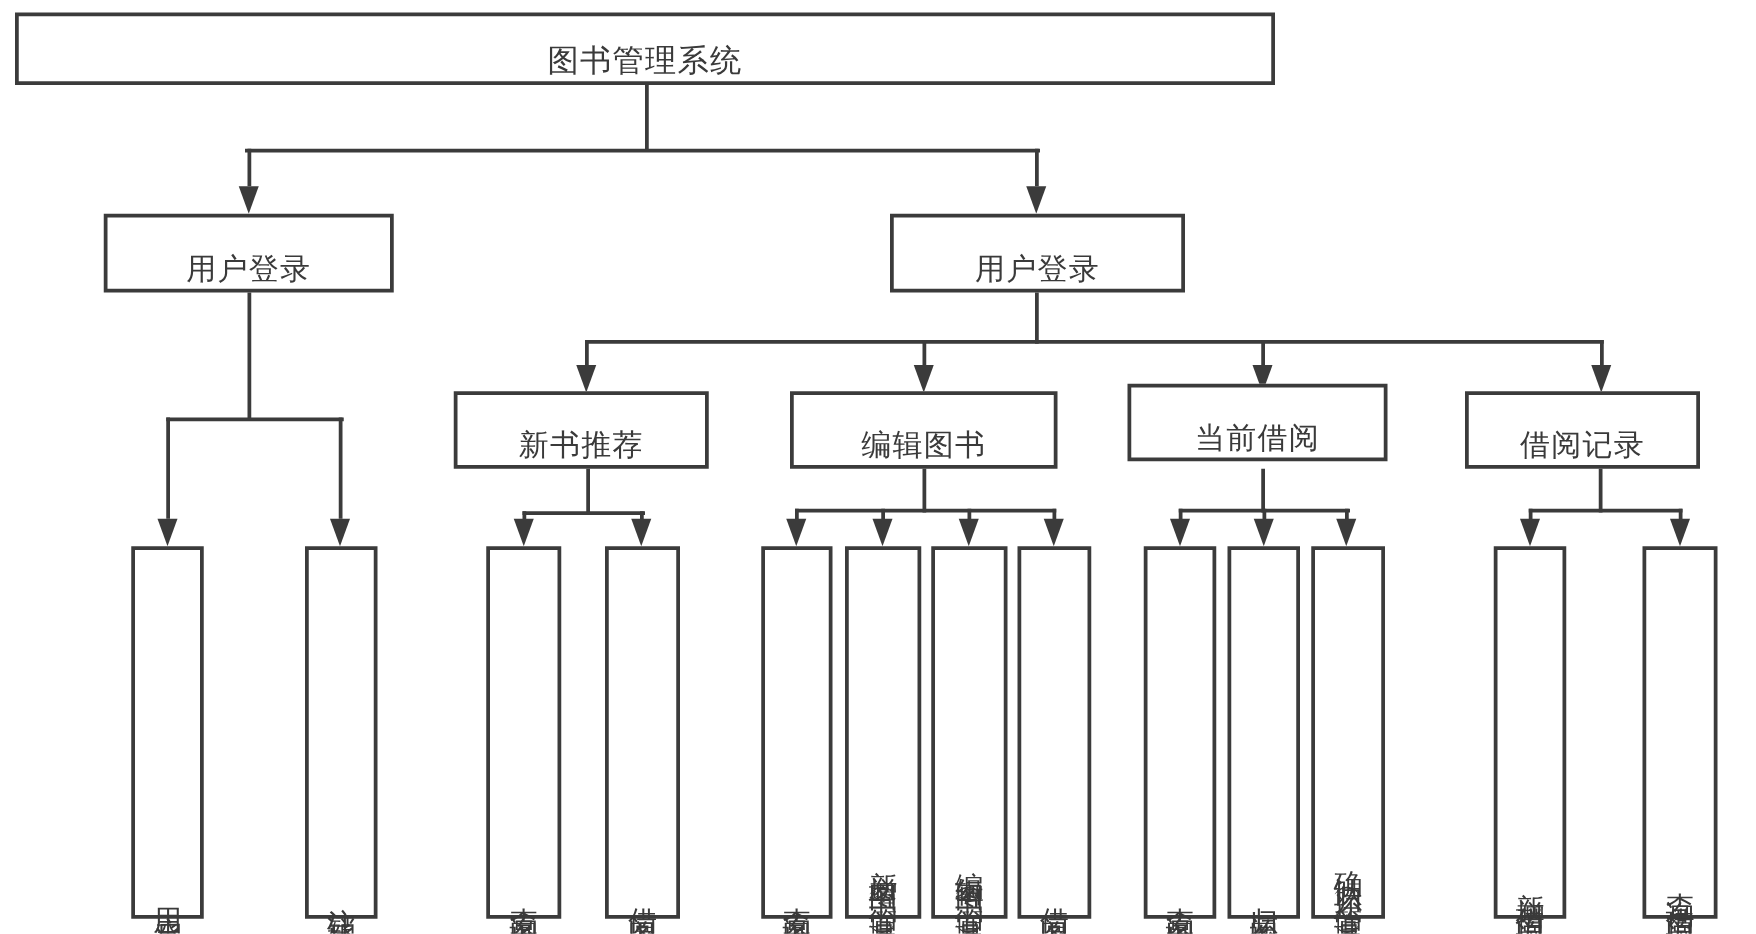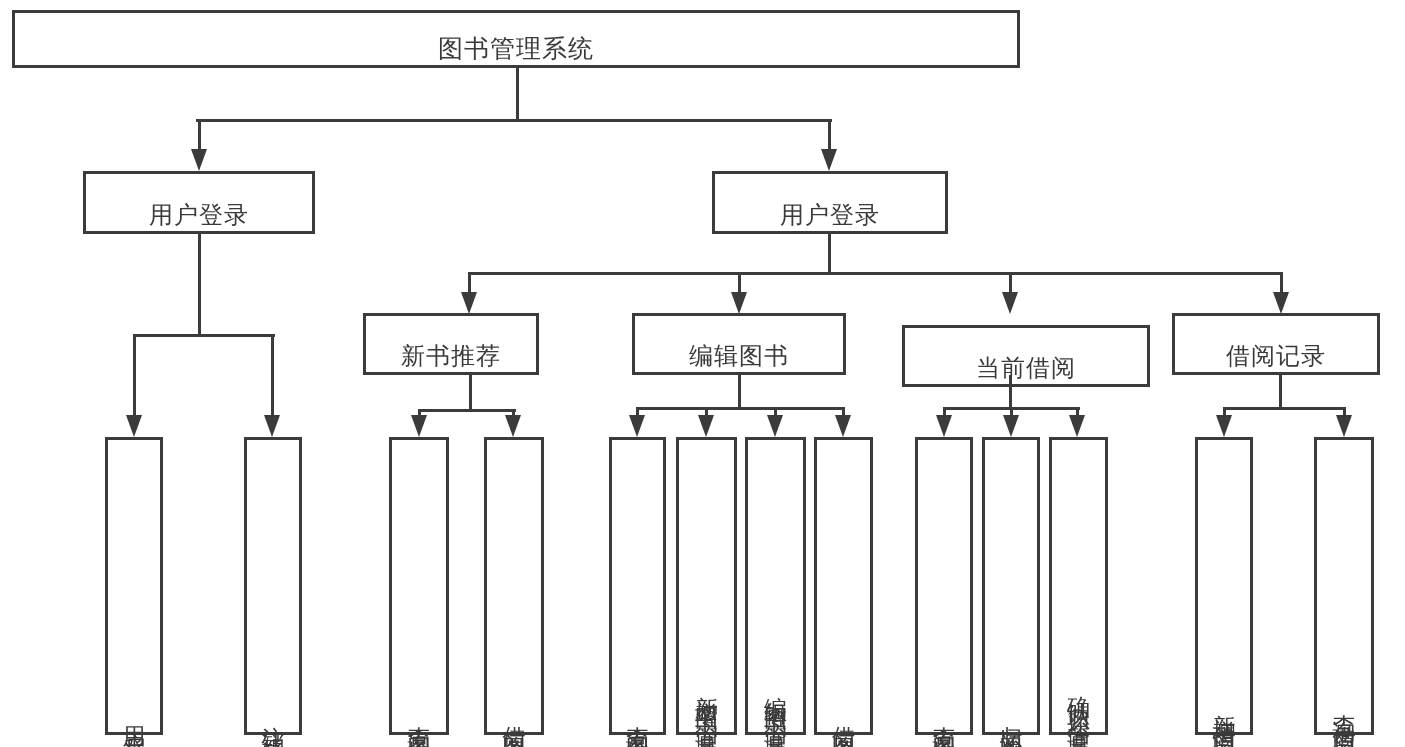--- a/index.html
+++ b/index.html
@@ -91,30 +91,30 @@
   <div class="lh" style="left:468px;top:272px;width:815px"></div>
   <div class="lv" style="left:468px;top:272px;height:23px"></div>
   <div class="ah" style="left:461px;top:292px"></div>
   <div class="lv" style="left:738px;top:272px;height:23px"></div>
   <div class="ah" style="left:731px;top:292px"></div>
   <div class="lv" style="left:1009px;top:272px;height:23px"></div>
   <div class="ah" style="left:1002px;top:292px"></div>
   <div class="lv" style="left:1280px;top:272px;height:23px"></div>
   <div class="ah" style="left:1273px;top:292px"></div>
 
-  <div class="box h" style="left:363px;top:313px;width:176px;height:62px">
+  <div class="box h" style="left:363px;top:313px;width:204px;height:62px">
     <span>新书推荐</span>
   </div>
   <div class="box h" style="left:632px;top:313px;width:214px;height:62px">
     <span>编辑图书</span>
   </div>
-  <div class="box h" style="left:902px;top:325px;width:248px;height:62px">
+  <div class="box h" style="left:902px;top:307px;width:208px;height:62px">
     <span>当前借阅</span>
   </div>
-  <div class="box h" style="left:1172px;top:313px;width:208px;height:62px">
+  <div class="box h" style="left:1172px;top:313px;width:188px;height:62px">
     <span>借阅记录</span>
   </div>
 
   <div class="lv" style="left:469px;top:375px;height:37px"></div>
   <div class="lh" style="left:418px;top:409px;width:98px"></div>
   <div class="lv" style="left:418px;top:409px;height:8px"></div>
   <div class="ah" style="left:411px;top:415px"></div>
   <div class="lv" style="left:512px;top:409px;height:8px"></div>
   <div class="ah" style="left:505px;top:415px"></div>
 

